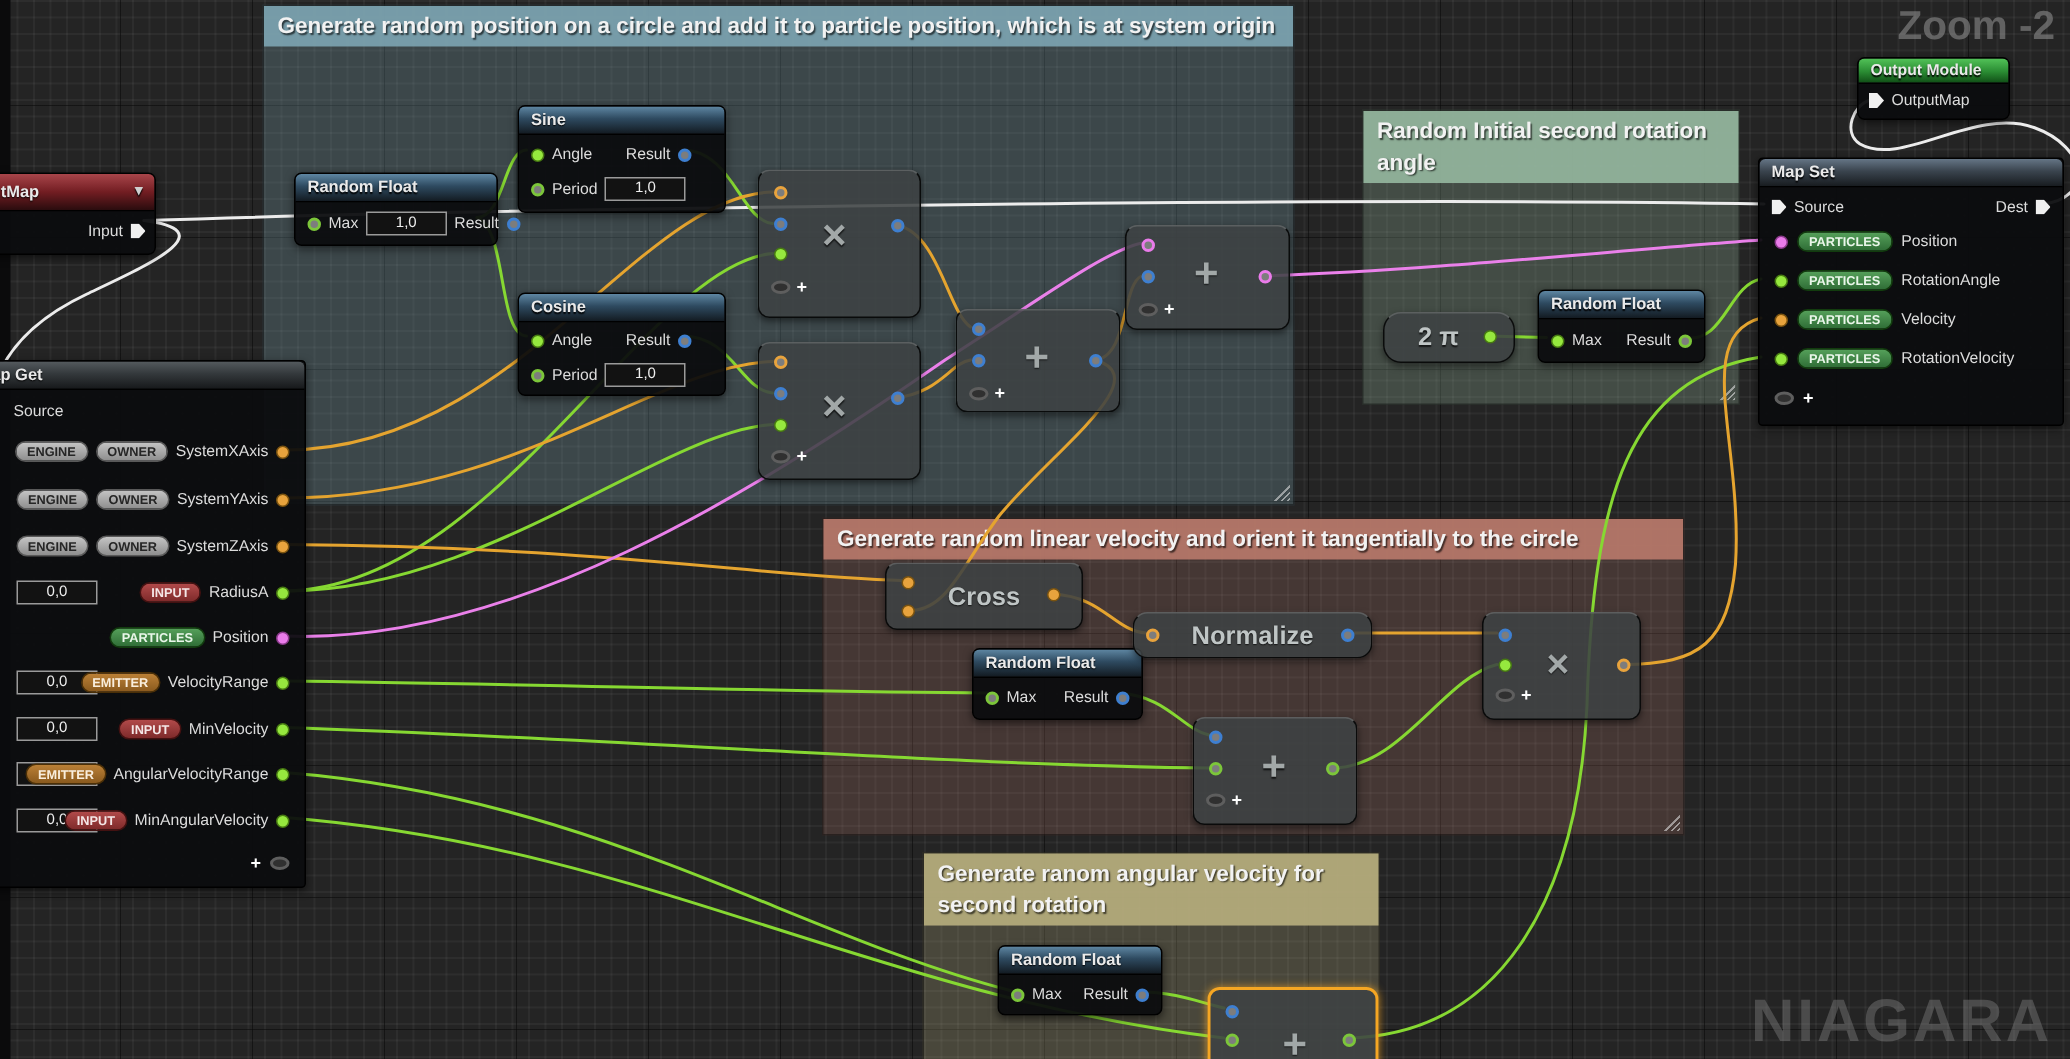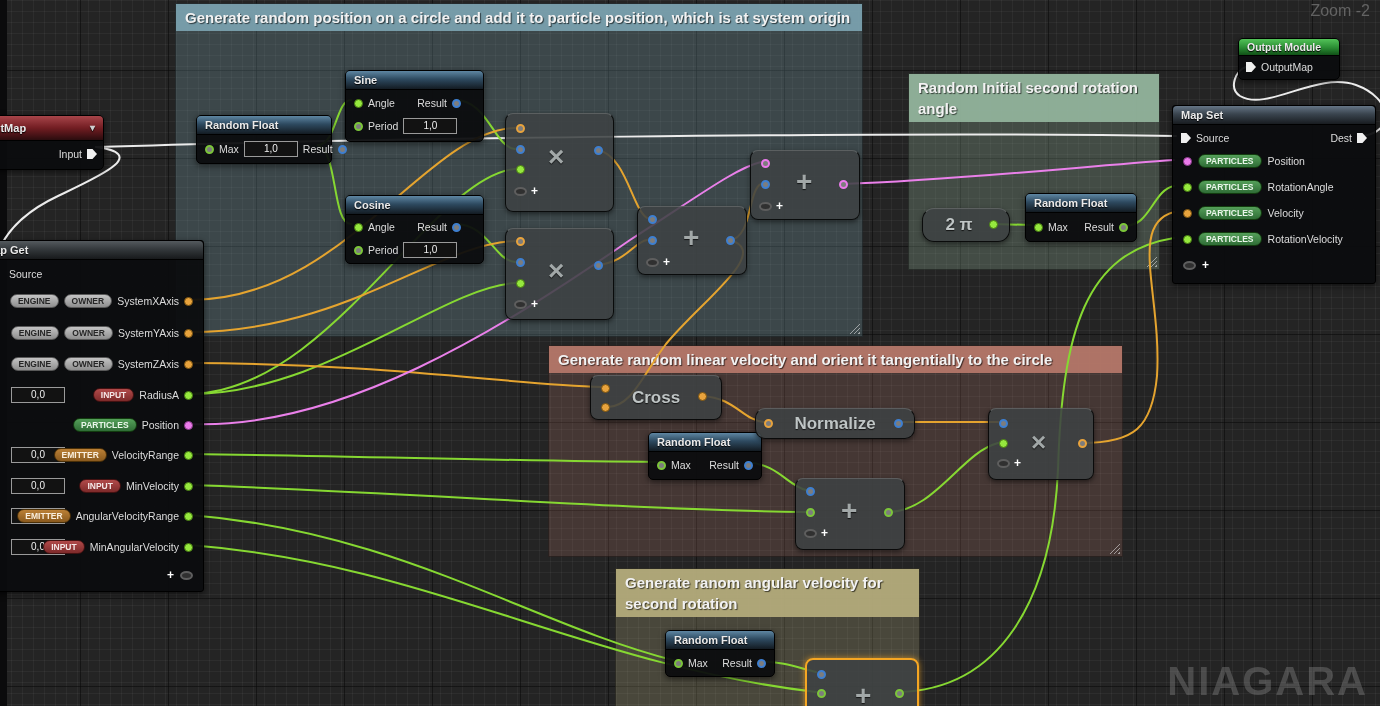--- a/index.html
+++ b/index.html
@@ -9,21 +9,21 @@
     background-image:
       linear-gradient(rgba(8,8,8,0.55) 1px, transparent 1px),
       linear-gradient(90deg, rgba(8,8,8,0.55) 1px, transparent 1px),
       linear-gradient(rgba(255,255,255,0.045) 1px, transparent 1px),
       linear-gradient(90deg, rgba(255,255,255,0.045) 1px, transparent 1px);
     background-size:88px 88px,88px 88px,11px 11px,11px 11px;
     background-position:-8px -18px,-8px -18px,0 0,0 0;}
   .leftstrip{position:absolute;left:0;top:0;width:7px;height:706px;background:#0b0b0c;}
   .watermark{position:absolute;right:12px;bottom:2px;font-size:40px;font-weight:800;
     letter-spacing:2px;color:rgba(130,130,130,0.42);}
-  .zoomlabel{position:absolute;right:10px;top:2px;font-size:16px;font-weight:normal;
+  .zoomlabel{position:absolute;right:10px;top:2px;font-size:27px;font-weight:bold;
     color:rgba(150,150,150,0.55);margin-left:44px;}
   
   .comment{position:absolute;border:1px solid rgba(0,0,0,0.4);}
   .c-title{padding:3px 9px;font-size:15px;font-weight:bold;color:#f2f2f2;line-height:1.4;
     text-shadow:1px 1px 1px rgba(0,0,0,0.65);}
   .cm-blue{background:rgba(127,166,178,0.27);}   .cm-blue  .c-title{background:rgba(124,163,176,0.92);}
   .cm-green{background:rgba(150,183,158,0.27);}  .cm-green .c-title{background:rgba(148,181,157,0.92);}
   .cm-red{background:rgba(186,122,109,0.22);}    .cm-red   .c-title{background:rgba(183,120,106,0.92);}
   .cm-yellow{background:rgba(183,174,126,0.26);} .cm-yellow .c-title{background:rgba(180,171,123,0.94);}
   .rsz{position:absolute;right:2px;bottom:2px;width:11px;height:11px;

